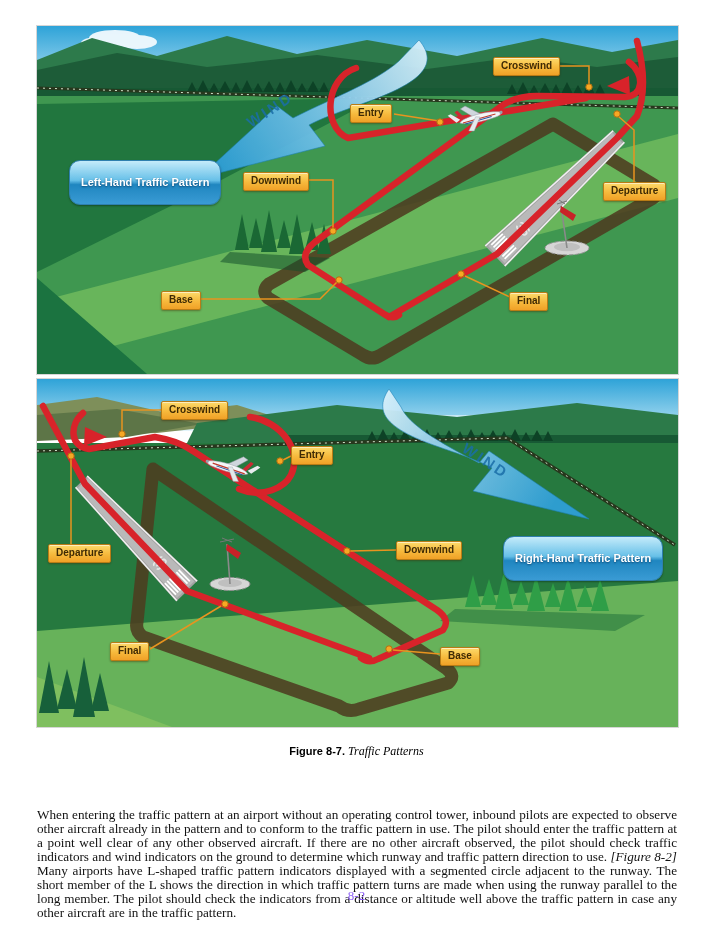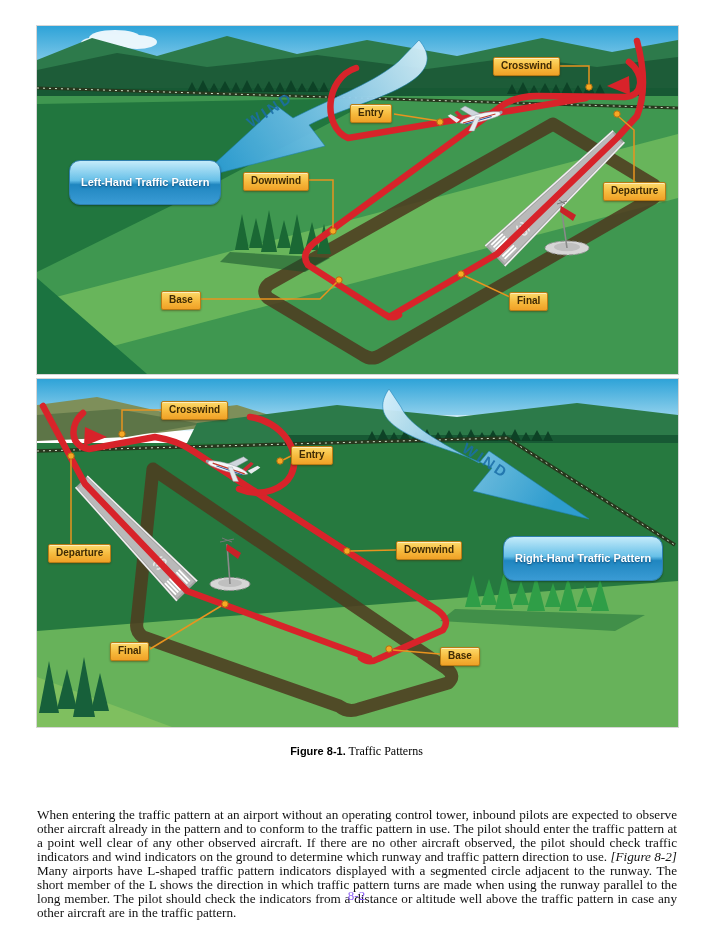--- a/index.html
+++ b/index.html
@@ -15,21 +15,21 @@
        border:1px solid #b97c15;border-radius:2px;padding:2px 7px;line-height:1.25;
        box-shadow:0 1px 2px rgba(70,40,0,.45), inset 0 1px 0 rgba(255,255,255,.55);
        white-space:nowrap;z-index:3;}
   .pill{position:absolute;font:bold 11px "Liberation Sans",sans-serif;color:#ffffff;
         background:linear-gradient(180deg,#c4ebfa 0%,#67c0e8 45%,#1f86c0 55%,#3a9bd4 100%);
         border:1px solid #2e7fae;border-radius:11px;padding:15px 11px;line-height:1.2;
         text-shadow:0 1px 2px rgba(0,40,80,.65);box-shadow:0 1px 2px rgba(0,0,0,.35);
         white-space:nowrap;z-index:3;}
   .caption{position:absolute;left:0;top:744px;width:713px;text-align:center;font-size:12px;}
   .caption .cap-prefix{font-family:"Liberation Sans",sans-serif;font-weight:bold;font-size:11px;}
-  .caption .cap-title{font-family:"Liberation Serif",serif;}
+  .caption .cap-title{font-family:"Liberation Serif",serif;font-style:italic;}
   .body-text{position:absolute;left:37px;top:768px;width:640px;font-size:13.2px;
              line-height:14px;text-align:justify;color:#111;margin-top:40px;}
   .body-text .fig-ref{font-style:italic;}
   .page-number{position:absolute;left:0;top:888px;width:713px;text-align:center;
                font-size:13px;color:#8b5cf6;}
 </style>
 </head>
 <body>
 
 <div class="page">
@@ -278,21 +278,21 @@
     <div class="pill" style="left:466px;top:121px;margin-top:36px;">Right-Hand Traffic Pattern</div>
     <div class="tag" style="left:124px;top:22px;">Crosswind</div>
     <div class="tag" style="left:254px;top:67px;">Entry</div>
     <div class="tag" style="left:359px;top:162px;">Downwind</div>
     <div class="tag" style="left:11px;top:165px;">Departure</div>
     <div class="tag" style="left:73px;top:263px;">Final</div>
     <div class="tag" style="left:403px;top:268px;">Base</div>
   </div>
 
   <div class="caption">
-    <span class="cap-prefix">Figure 8-1.</span><span class="cap-title"> Traffic Patterns</span>
+    <span class="cap-prefix">Figure 8-7.</span><span class="cap-title"> Traffic Patterns</span>
   </div>
 
   <div class="body-text">
     <span>When entering the traffic pattern at an airport without an operating control tower, inbound pilots are expected to observe other aircraft already in the pattern and to conform to the traffic pattern in use. The pilot should enter the traffic pattern at a point well clear of any other observed aircraft. If there are no other aircraft observed, the pilot should check traffic indicators and wind indicators on the ground to determine which runway and traffic pattern direction to use. </span><span class="fig-ref">[Figure 8-2]</span><span> Many airports have L-shaped traffic pattern indicators displayed with a segmented circle adjacent to the runway. The short member of the L shows the direction in which traffic pattern turns are made when using the runway parallel to the long member. The pilot should check the indicators from a distance or altitude well above the traffic pattern in case any other aircraft are in the traffic pattern.</span>
   </div>
 
   <div class="page-number">8-2</div>
 
 </div>
 

